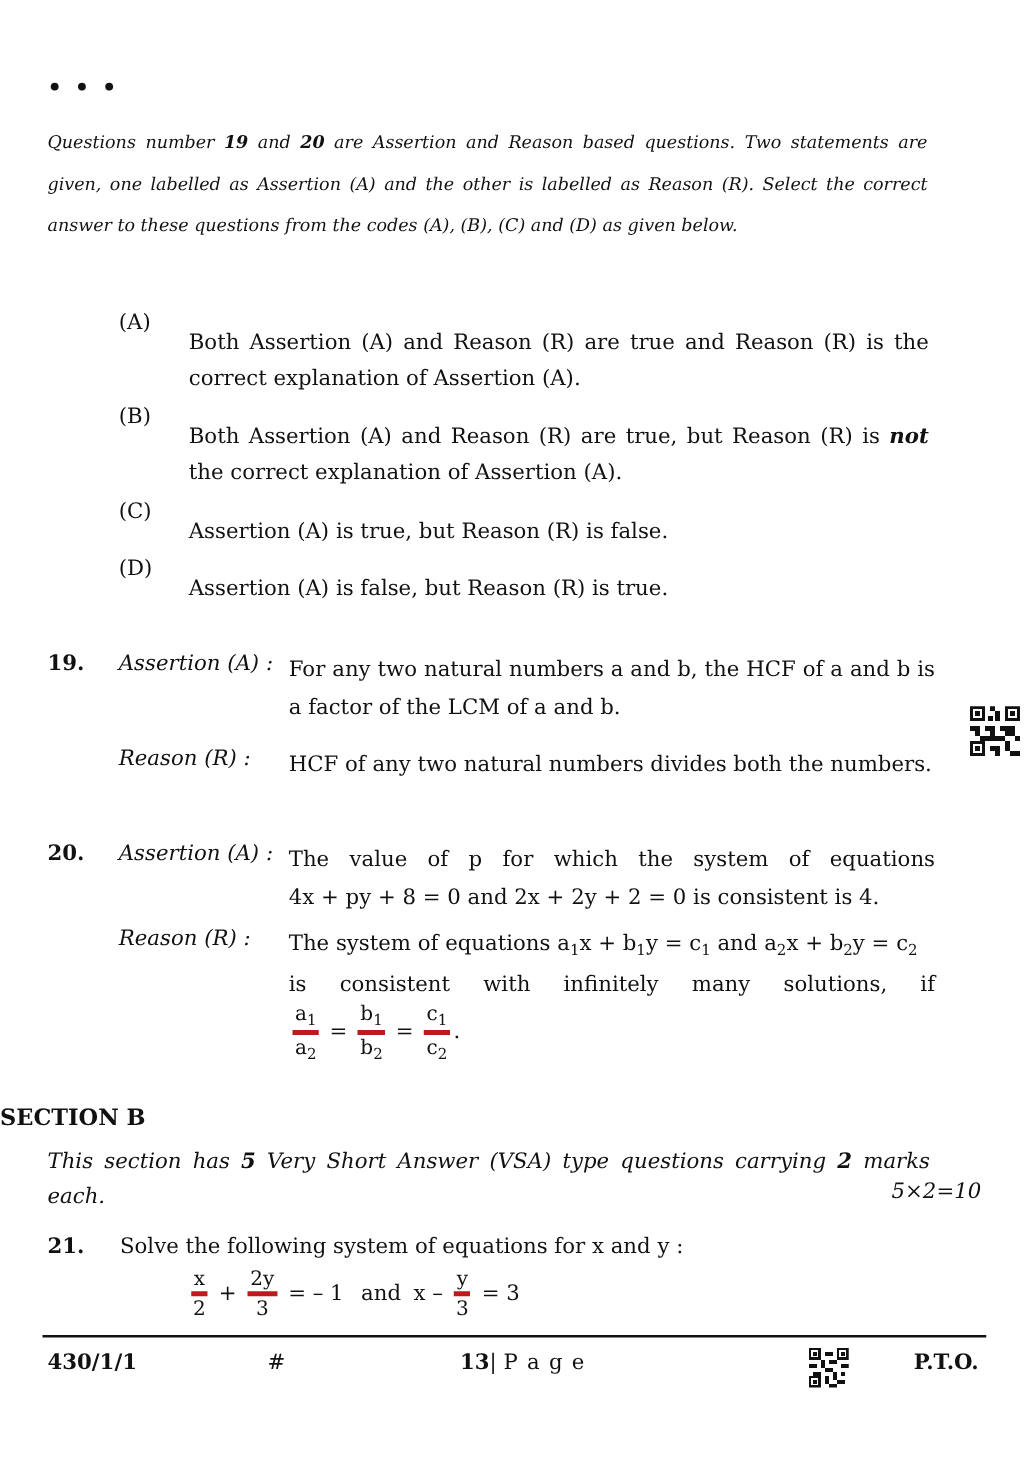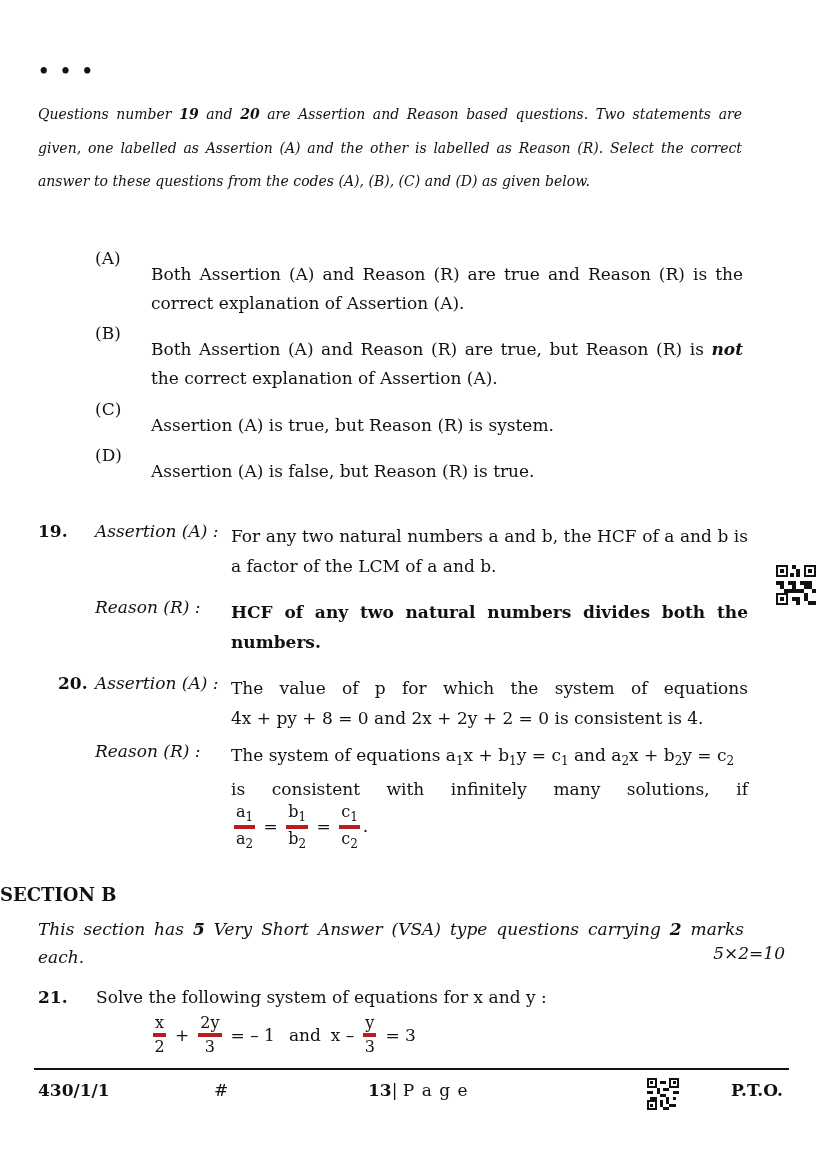--- a/index.html
+++ b/index.html
@@ -53,32 +53,32 @@
   <div class="abs opt" style="top:244px; height:60px;">
     <span class="lbl">(A)</span>
     <span class="txt">Both Assertion (A) and Reason (R) are true and Reason (R) is the correct explanation of Assertion (A).</span>
   </div>
   <div class="abs opt" style="top:319px; height:60px;">
     <span class="lbl">(B)</span>
     <span class="txt"><span>Both Assertion (A) and Reason (R) are true, but Reason (R) is </span><b><i>not</i></b><span> the correct explanation of Assertion (A).</span></span>
   </div>
   <div class="abs opt" style="top:395px; height:30px;">
     <span class="lbl">(C)</span>
-    <span class="txt">Assertion (A) is true, but Reason (R) is system.</span>
+    <span class="txt">Assertion (A) is true, but Reason (R) is false.</span>
   </div>
   <div class="abs opt" style="top:441px; height:30px;">
     <span class="lbl">(D)</span>
     <span class="txt">Assertion (A) is false, but Reason (R) is true.</span>
   </div>
 
   <div class="abs qnum" style="top:521px;">19.</div>
   <div class="abs qlbl" style="top:521px;">Assertion (A) :</div>
   <div class="abs qtxt" style="top:521px;">For any two natural numbers a and b, the HCF of a and b is a factor of the LCM of a and b.</div>
   <div class="abs qlbl" style="top:597px;">Reason (R) :</div>
-  <div class="abs qtxt" style="top:597px;font-weight:bold;">HCF of any two natural numbers divides both the numbers.</div>
+  <div class="abs qtxt" style="top:597px;">HCF of any two natural numbers divides both the numbers.</div>
 
   <div class="abs qr" style="left:776px; top:565px; width:40px; height:40px;">
     <svg width="40" height="40" viewBox="0 0 10 10" shape-rendering="crispEdges">
       <rect x="0" y="0" width="3" height="3" fill="#111"></rect>
         <rect x="0.6" y="0.6" width="1.8" height="1.8" fill="#fff"></rect>
         <rect x="1" y="1" width="1" height="1" fill="#111"></rect>
       <rect x="7" y="0" width="3" height="3" fill="#111"></rect>
         <rect x="7.6" y="0.6" width="1.8" height="1.8" fill="#fff"></rect>
         <rect x="8" y="1" width="1" height="1" fill="#111"></rect>
       <rect x="0" y="7" width="3" height="3" fill="#111"></rect>
@@ -96,21 +96,21 @@
       <rect x="2" y="6" width="2" height="1" fill="#111"></rect>
         <rect x="5" y="6" width="2" height="1" fill="#111"></rect>
         <rect x="9" y="6" width="1" height="1" fill="#111"></rect>
       <rect x="4" y="8" width="2" height="1" fill="#111"></rect>
         <rect x="7" y="7" width="1" height="2" fill="#111"></rect>
         <rect x="8" y="9" width="2" height="1" fill="#111"></rect>
       <rect x="5" y="9" width="1" height="1" fill="#111"></rect>
     </svg>
   </div>
 
-  <div class="abs qnum" style="top:673px;margin-left:20px;">20.</div>
+  <div class="abs qnum" style="top:673px;">20.</div>
   <div class="abs qlbl" style="top:673px;">Assertion (A) :</div>
   <div class="abs qtxt" style="top:673px;">
     <div class="justify-line">The value of p for which the system of equations</div>
     <div>4x + py + 8 = 0 and 2x + 2y + 2 = 0 is consistent is 4.</div>
   </div>
 
   <div class="abs qlbl" style="top:741px;">Reason (R) :</div>
   <div class="abs qtxt" style="top:741px; line-height:28px;">
     <div>
       <span>The system of equations </span><span>a</span><sub>1</sub>x + <span>b</span><sub>1</sub>y = <span>c</span><sub>1</sub><span> and </span><span>a</span><sub>2</sub>x + <span>b</span><sub>2</sub>y = <span>c</span><sub>2</sub>

